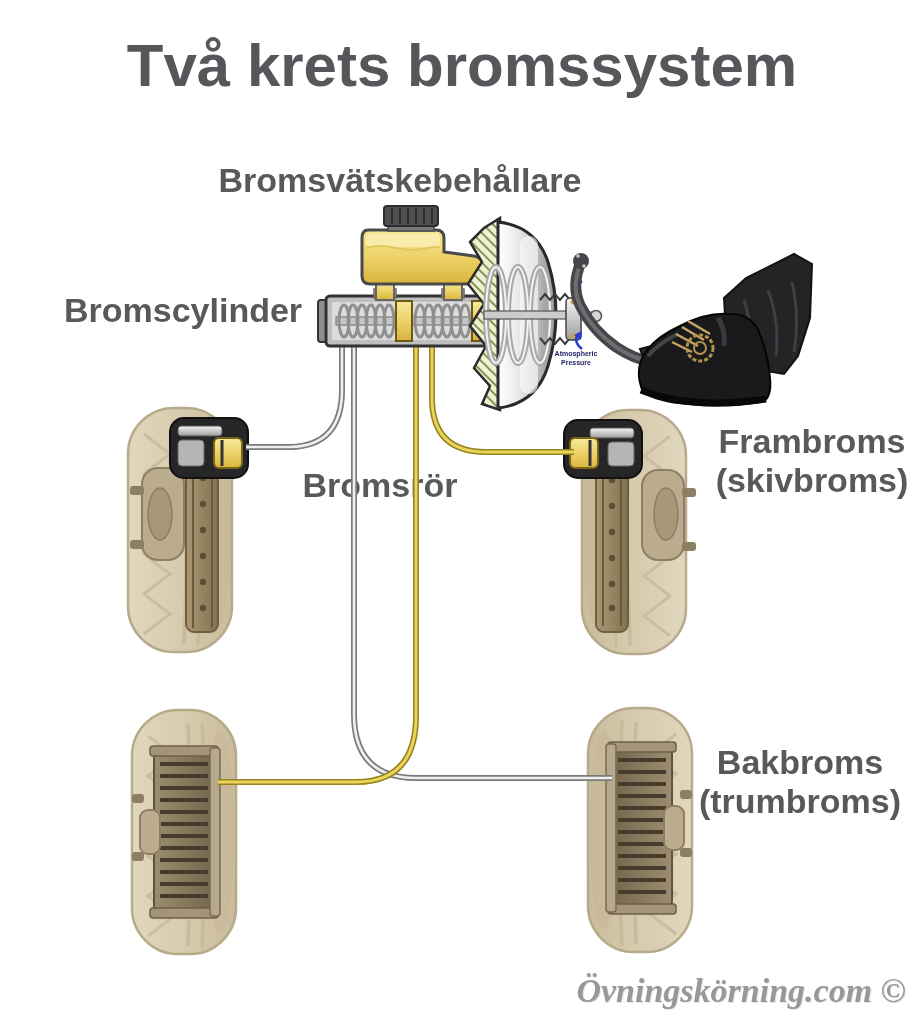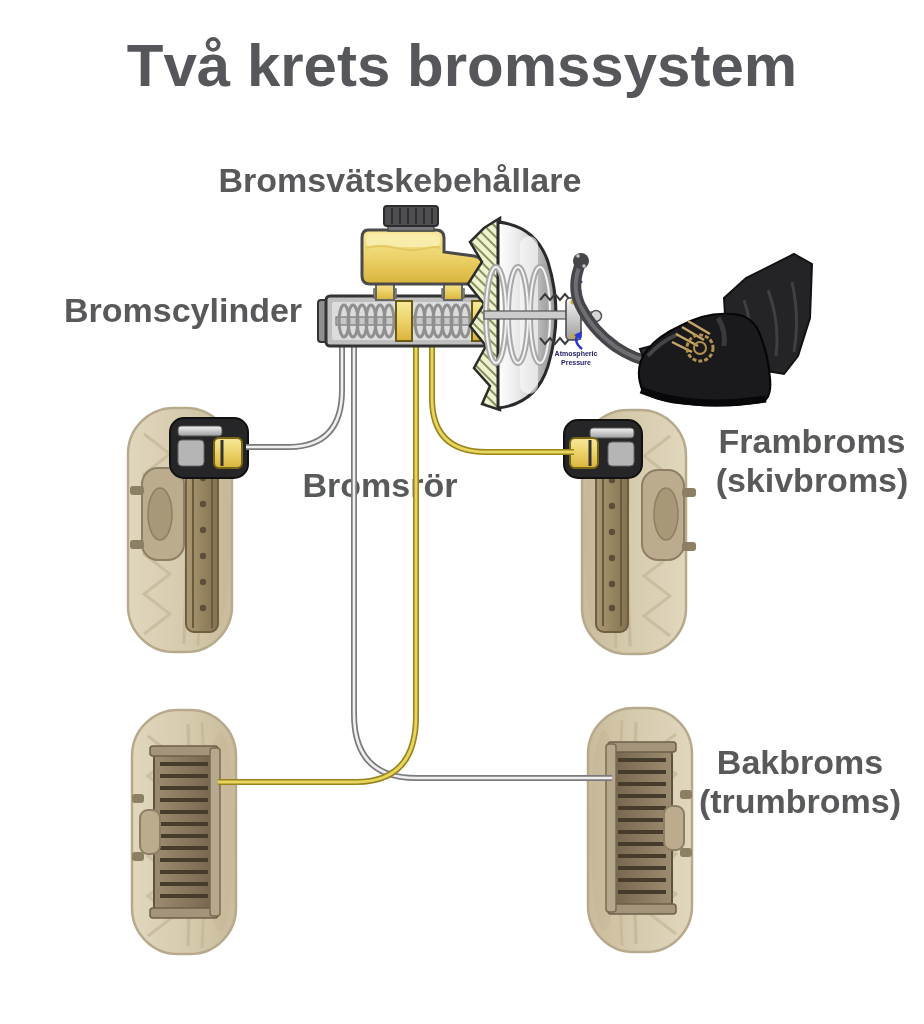--- a/index.html
+++ b/index.html
@@ -264,13 +264,14 @@
     </g>
 
     <text class="lbl" x="400" y="192" text-anchor="middle">Bromsvätskebehållare</text>
     <text class="lbl" x="64" y="322" text-anchor="start">Bromscylinder</text>
     <text class="lbl" x="812" y="453" text-anchor="middle">Frambroms</text>
     <text class="lbl" x="812" y="492" text-anchor="middle">(skivbroms)</text>
     <text class="lbl" x="800" y="774" text-anchor="middle">Bakbroms</text>
     <text class="lbl" x="800" y="813" text-anchor="middle">(trumbroms)</text>
   </svg>
 
+  <div class="watermark">Övningskörning.com ©</div>
 </div>
 
 </body></html>

